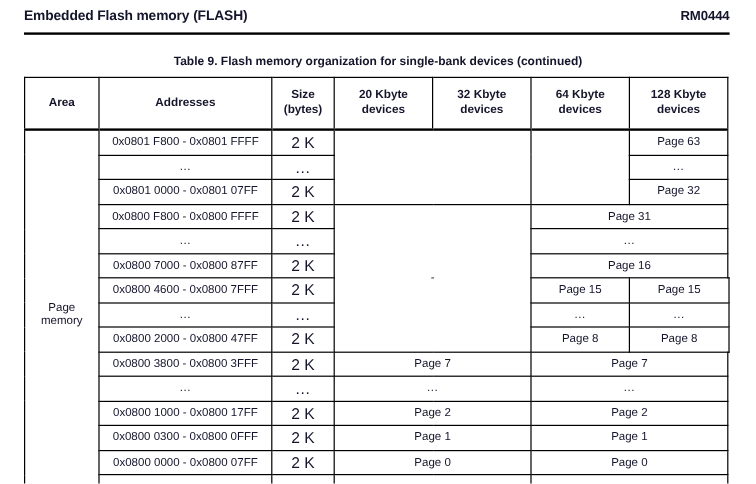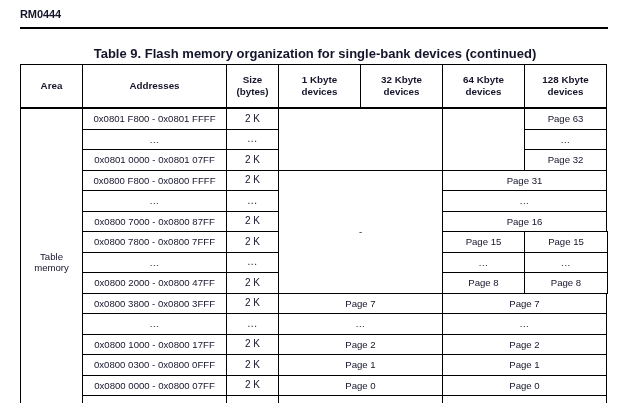--- a/index.html
+++ b/index.html
@@ -26,21 +26,21 @@
   }
   .header-rule{
     position:absolute;
     left:20px; top:27px; width:588px; height:2px;
     background:#000000;
   }
   .table-caption{
     position:absolute;
     left:20px; top:46px; width:590px;
     text-align:center;
-    font-size:13px; font-weight:bold;
+    font-size:10px; font-weight:bold;
     color:#14142b;
   }
   .tbl-wrap{
     position:absolute;
     left:20px; top:64px;
     width:588px;
   }
   table.flash{
     border-collapse:collapse;
     width:588px;
@@ -65,39 +65,40 @@
   table.flash thead th:last-child{border-right:1.6px solid #000;margin-top:44px;}
   table.flash tbody td{
     height:19.5px;
   }
   table.flash tbody tr td.area-cell{
     border-left:1.6px solid #000;
     border-bottom:1.6px solid #000;
     font-size:9.6px;
   }
   td.addr{ font-size:9.6px; }
-  td.size{ font-size:10px; }
+  td.size{ font-size:13px; }
   td.blank-nb{
     border-top:none;border-bottom:none;
   }
   td.edge-r{border-right:1.6px solid #000;}
   td.dashcell{
     vertical-align:bottom;
     padding-bottom:1px;
   }
   .col-area{width:62px;}
   .col-addr{width:144px;}
   .col-size{width:52px;}
   .col-dev{width:82px;}
   .ell{letter-spacing:0.5px;}
 </style>
 </head>
 <body>
 
 <div class="page-header">
+  <span class="doc-title">Embedded Flash memory (FLASH)</span>
   <span class="doc-ref">RM0444</span>
 </div>
 <div class="header-rule"></div>
 
 <div class="table-caption">Table 9. Flash memory organization for single-bank devices (continued)</div>
 
 <div class="tbl-wrap">
 <table class="flash">
   <colgroup>
     <col class="col-area">
@@ -110,42 +111,42 @@
   </colgroup>
   <thead>
     <tr>
       <th>Area</th>
       <th>Addresses</th>
       <th>
         <div>Size</div>
         <div>(bytes)</div>
       </th>
       <th>
-        <div>1 Kbyte</div>
+        <div>20 Kbyte</div>
         <div>devices</div>
       </th>
       <th>
         <div>32 Kbyte</div>
         <div>devices</div>
       </th>
       <th>
         <div>64 Kbyte</div>
         <div>devices</div>
       </th>
       <th>
         <div>128 Kbyte</div>
         <div>devices</div>
       </th>
     </tr>
   </thead>
   <tbody>
 
     <tr>
       <td class="area-cell" rowspan="15">
-        <div>Table</div>
+        <div>Page</div>
         <div>memory</div>
       </td>
       <td class="addr">0x0801 F800 - 0x0801 FFFF</td>
       <td class="size">2 K</td>
       <td class="blank-nb dashcell" colspan="2" rowspan="3"></td>
       <td class="blank-nb" rowspan="3"></td>
       <td class="edge-r">Page 63</td>
     </tr>
 
     <tr>
@@ -173,21 +174,21 @@
       <td class="edge-r ell" colspan="2">...</td>
     </tr>
 
     <tr>
       <td class="addr">0x0800 7000 - 0x0800 87FF</td>
       <td class="size">2 K</td>
       <td class="edge-r" colspan="2">Page 16</td>
     </tr>
 
     <tr>
-      <td class="addr">0x0800 7800 - 0x0800 7FFF</td>
+      <td class="addr">0x0800 4600 - 0x0800 7FFF</td>
       <td class="size">2 K</td>
       <td>Page 15</td>
       <td class="edge-r" colspan="2">Page 15</td>
     </tr>
 
     <tr>
       <td class="addr ell">...</td>
       <td class="size ell">...</td>
       <td class="ell">...</td>
       <td class="edge-r ell" colspan="2">...</td>

